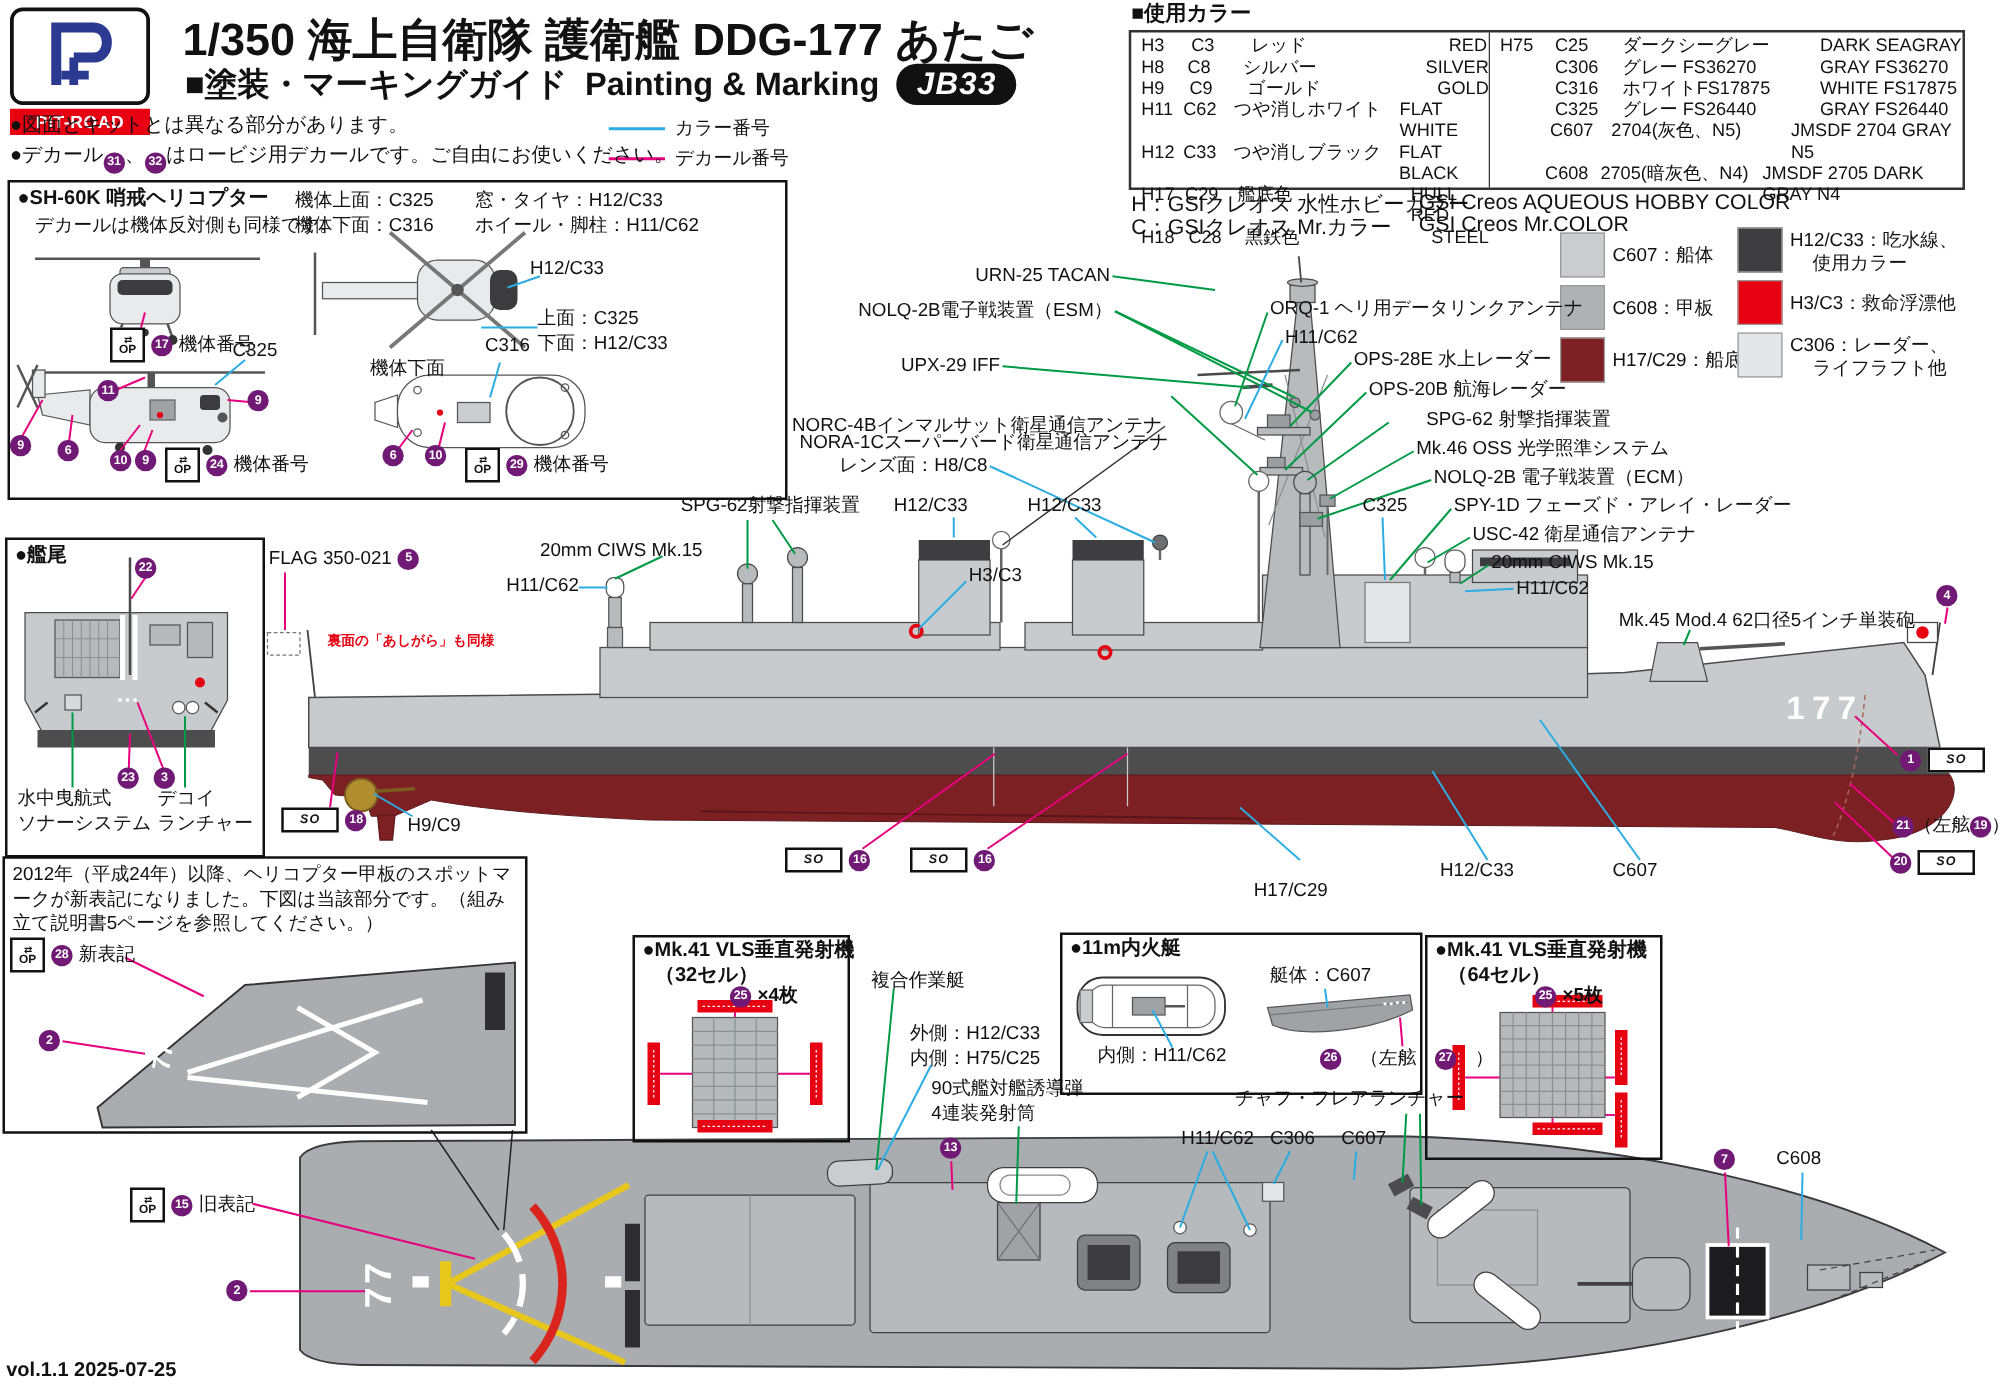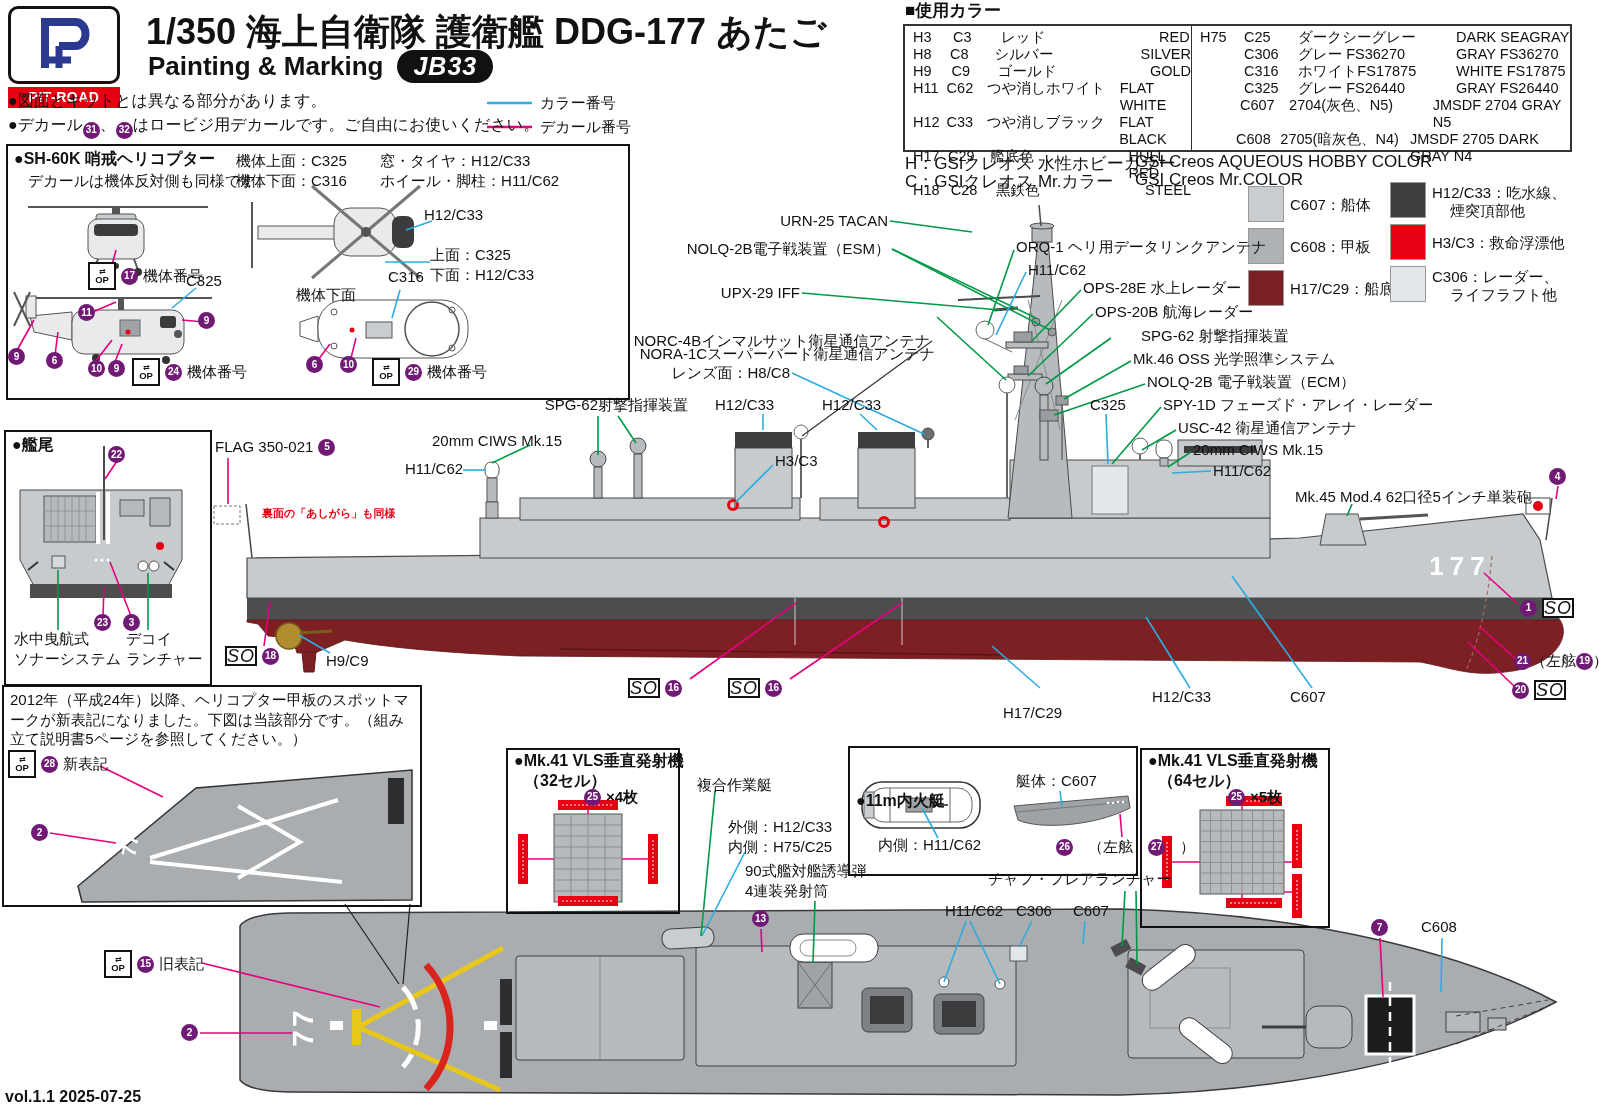--- a/index.html
+++ b/index.html
@@ -5,22 +5,22 @@
   html,body{margin:0;padding:0;background:#fff;}
   #page{position:relative;width:1600px;height:1112px;background:#fff;overflow:hidden;
         font-family:"Liberation Sans","DejaVu Sans",sans-serif;color:#111;}
   svg.layer{position:absolute;left:0;top:0;z-index:1;}
   .lbl{position:absolute;white-space:nowrap;font-size:15px;line-height:18px;z-index:6;}
   .rt{text-align:right;}
   .b{font-weight:bold;}
   .red-note{color:var(--red);font-weight:bold;font-size:11px;}
   .mk{display:inline-flex;width:17px;height:17px;border-radius:50%;background:#701a75;color:#fff;
       font-size:10px;font-weight:700;align-items:center;justify-content:center;vertical-align:-3px;flex:none;}
-  .so{display:inline-block;border:2px solid #111;background:#fff;padding:0 0;font-weight:400;
-      font-style:italic;font-size:18px;line-height:16px;letter-spacing:1px;}
+  .so{display:inline-block;border:2px solid #111;background:#fff;padding:0 13px;font-weight:700;
+      font-style:italic;font-size:10px;line-height:16px;letter-spacing:1px;}
   .op{display:inline-flex;flex-direction:column;align-items:center;justify-content:center;
       border:2px solid #111;width:24px;height:24px;font-weight:800;font-size:9.5px;line-height:9px;
       vertical-align:-7px;background:#fff;flex:none;}
   .op .arr{font-size:8px;line-height:7px;letter-spacing:-1px;}
   .box{position:absolute;border:2.5px solid #111;z-index:3;pointer-events:none;background:transparent;}
   .row{display:flex;align-items:center;gap:5px;}
   .title{position:absolute;left:146px;top:8px;font-size:36px;font-weight:800;letter-spacing:0px;z-index:6;white-space:nowrap;}
   .subtitle{position:absolute;left:148px;top:50px;font-size:26px;font-weight:800;z-index:6;white-space:nowrap;display:flex;align-items:center;gap:14px;}
   .badge{background:#111;color:#fff;font-style:italic;font-weight:800;font-size:25px;
          padding:2px 16px;border-radius:17px;letter-spacing:1px;}
@@ -449,20 +449,21 @@
     <div class="sym">
       <svg width="62" height="58" viewBox="0 0 62 58">
         <path d="M12,52 V6 H42 C56,6 56,30 42,30 H26" fill="none" stroke="#2b3990" stroke-width="8"></path>
         <path d="M26,30 V52 M16,44 H38" fill="none" stroke="#2b3990" stroke-width="7"></path>
       </svg>
     </div>
     <div class="bar">PIT-ROAD</div>
   </div>
   <div class="title">1/350 海上自衛隊 護衛艦 DDG-177 あたご</div>
   <div class="subtitle">
+    <span>■塗装・マーキングガイド</span>
     <span>Painting &amp; Marking</span>
     <span class="badge">JB33</span>
   </div>
 
   <div class="lbl" style="left:8px;top:92px;font-size:16px;">●図面とキットとは異なる部分があります。</div>
   <div class="lbl" style="left:8px;top:116px;font-size:16px;">
     <span>●デカール</span><span class="mk">31</span><span>、</span><span class="mk">32</span><span>はロービジ用デカールです。ご自由にお使いください。</span>
   </div>
   <div class="lbl" style="left:540px;top:94px;">カラー番号</div>
   <div class="lbl" style="left:540px;top:118px;">デカール番号</div>
@@ -558,21 +559,21 @@
   <div class="ft" style="left:1135px;top:170px;">GSI Creos Mr.COLOR</div>
 
   <div class="sw" style="left:1248px;top:186px;background:var(--c607);"></div>
   <div class="lbl" style="left:1290px;top:196px;">C607：船体</div>
   <div class="sw" style="left:1248px;top:228px;background:var(--c608);"></div>
   <div class="lbl" style="left:1290px;top:238px;">C608：甲板</div>
   <div class="sw" style="left:1248px;top:270px;background:var(--hullred);"></div>
   <div class="lbl" style="left:1290px;top:280px;">H17/C29：船底</div>
   <div class="sw" style="left:1390px;top:182px;background:var(--dark);"></div>
   <div class="lbl" style="left:1432px;top:184px;">H12/C33：吃水線、</div>
-  <div class="lbl" style="left:1450px;top:202px;">煙突頂部他</div>
+  <div class="lbl" style="left:1450px;top:202px;">使用カラー</div>
   <div class="sw" style="left:1390px;top:224px;background:var(--red);"></div>
   <div class="lbl" style="left:1432px;top:234px;">H3/C3：救命浮漂他</div>
   <div class="sw" style="left:1390px;top:266px;background:var(--c306);"></div>
   <div class="lbl" style="left:1432px;top:268px;">C306：レーダー、</div>
   <div class="lbl" style="left:1450px;top:286px;">ライフラフト他</div>
 
   <div class="box" style="left:6px;top:144px;width:620px;height:252px;"></div>
   <div class="box" style="left:4px;top:430px;width:204px;height:252px;"></div>
   <div class="box" style="left:2px;top:685px;width:416px;height:218px;"></div>
   <div class="box" style="left:506px;top:748px;width:170px;height:162px;"></div>
@@ -721,21 +722,21 @@
     <span class="mk">25</span>
     <span>×4枚</span>
   </div>
   <div class="lbl vtitle" style="left:1148px;top:752px;">●Mk.41 VLS垂直発射機</div>
   <div class="lbl vtitle" style="left:1158px;top:772px;">（64セル）</div>
   <div class="lbl row" style="left:1228px;top:788px;font-weight:bold;">
     <span class="mk">25</span>
     <span>×5枚</span>
   </div>
 
-  <div class="lbl vtitle" style="left:856px;top:750px;margin-top:42px;">●11m内火艇</div>
+  <div class="lbl vtitle" style="left:856px;top:750px;">●11m内火艇</div>
   <div class="lbl" style="left:1016px;top:772px;">艇体：C607</div>
   <div class="lbl" style="left:878px;top:836px;">内側：H11/C62</div>
   <div class="lbl row" style="left:1056px;top:838px;gap:15px;">
     <span class="mk">26</span>
     <span>（左舷</span>
     <span class="mk">27</span>
     <span>）</span>
   </div>
 
   <div class="lbl" style="left:697px;top:776px;">複合作業艇</div>

